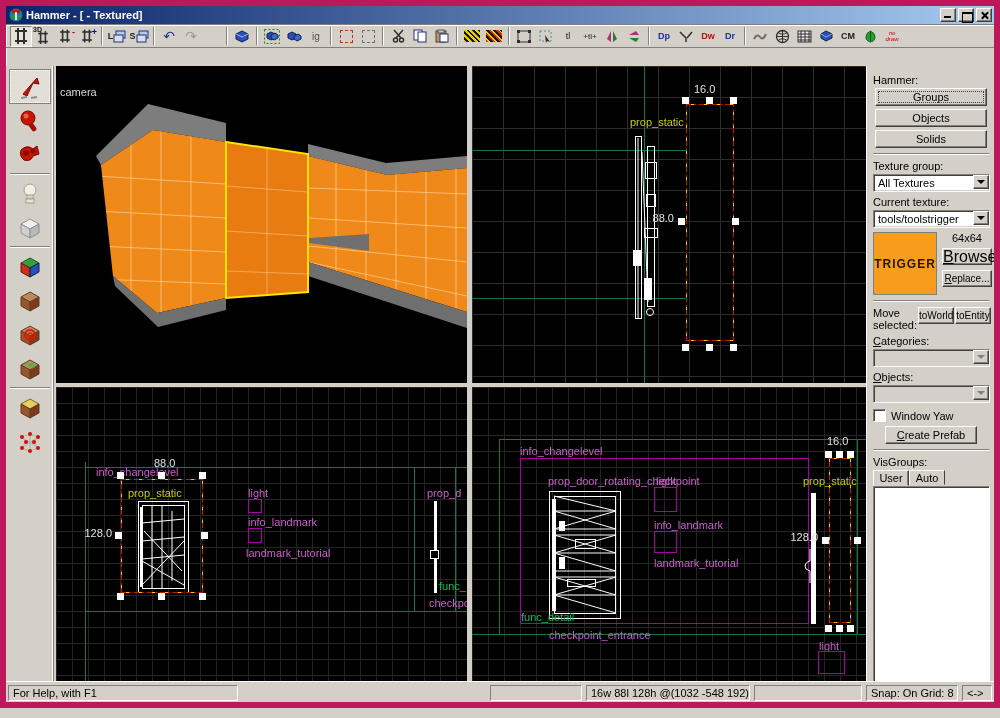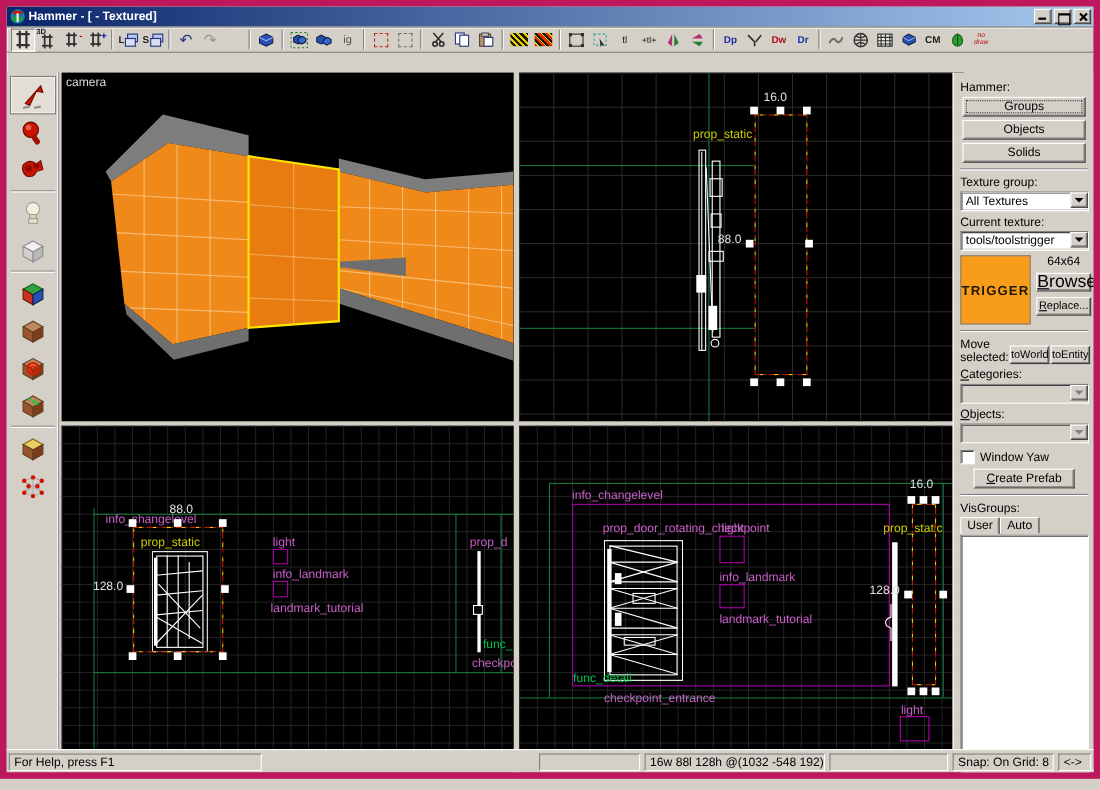--- a/index.html
+++ b/index.html
@@ -115,21 +115,21 @@
   .combo.disabled .cfield { background:#d4d0c8; }
   .combo.disabled .arrow-dn { border-top-color:#808080; }
   .sp-sep { border-top:1px solid #808080; border-bottom:1px solid #fff; margin:5px 0; }
   .texrow { display:flex; }
   .texthumb { width:64px; height:63px; background:#f89c1b; color:#201800; font-weight:bold;
     display:flex; align-items:center; justify-content:center; font-size:12px; letter-spacing:1px;
     border:1px solid #808080; flex:none; }
   .texcol { margin-left:5px; display:flex; flex-direction:column; }
   .texsize { margin:0 0 4px 10px; }
   .minibtn { width:50px; height:17px; text-align:center; line-height:15px; margin-bottom:5px; }
-  .moverow { display:flex; align-items:flex-end; margin-top:2px; }
+  .moverow { display:flex; align-items:flex-start; margin-top:2px; }
   .movelabel { width:44px; line-height:12px; }
   .mv-btn { width:39px; height:17px; text-align:center; line-height:15px; margin-left:1px; font-size:10px; }
   .underl::first-letter { text-decoration:underline; }
   .checkrow { display:flex; align-items:center; margin:6px 0 4px 0; }
   .checkbox { width:13px; height:13px; background:#fff; margin-right:5px; }
   .prefab-btn { display:block; width:92px; height:18px; margin:2px auto 4px auto; text-align:center; line-height:16px; }
   .tabs { display:flex; margin:2px 0 0 0; }
   .tab { width:36px; height:15px; text-align:center; line-height:14px;
     border:1px solid; border-color:#fff #404040 transparent #fff; background:#d4d0c8; }
   .tab.active { height:16px; font-weight:normal; box-shadow: inset -1px 0 #808080; }
@@ -483,21 +483,21 @@
         <polygon points="252,196 411,246 411,262 252,210" fill="#6f6f6f"></polygon>
         <polygon points="170,76 252,88 252,226 170,232" fill="#e87c10"></polygon>
         <g clip-path="url(#clipC)" stroke="rgba(255,225,170,0.45)" stroke-width="1">
           <line x1="211" y1="70" x2="211" y2="235"></line>
           <line x1="170" y1="120" x2="252" y2="126"></line>
             <line x1="170" y1="165" x2="252" y2="170"></line>
           <line x1="170" y1="205" x2="252" y2="208"></line>
         </g>
         <polygon points="170,76 252,88 252,226 170,232" fill="none" stroke="#ffe400" stroke-width="2"></polygon>
       </svg>
-      <span class="vlabel lbl-cam" style="left:4px;top:3px;">camera</span>
+      <span class="vlabel lbl-cam" style="left:4px;top:20px;">camera</span>
     </div>
 
     <div class="viewport vp-tr grid31">
       <div class="gline" style="left:172px;top:0;width:1px;height:317px;"></div>
       <div class="gline" style="left:0;top:84px;width:214px;height:1px;"></div>
       <div class="gline" style="left:0;top:232px;width:214px;height:1px;"></div>
       <svg style="position:absolute;left:160px;top:66px;" width="34" height="192" viewBox="0 0 34 192">
         <g stroke="#fff" fill="none" stroke-width="1">
           <rect x="3.5" y="4.5" width="6" height="182"></rect>
           <line x1="6" y1="6" x2="6" y2="186"></line>
@@ -706,21 +706,21 @@
     <div class="sp-sep"></div>
     <div class="sp-label">VisGroups:</div>
     <div class="tabs">
       <span class="tab active">User</span>
       <span class="tab">Auto</span>
     </div>
     <div class="vglist"></div>
   </div>
 
   <div class="statusbar">
-    <span class="spanel" style="left:2px;width:230px;">For Help, press F1</span>
+    <span class="spanel" style="left:2px;width:230px;">For Help, with F1</span>
     <span class="spanel" style="left:484px;width:92px;"></span>
     <span class="spanel" style="left:580px;width:164px;">16w 88l 128h @(1032 -548 192)</span>
     <span class="spanel" style="left:748px;width:108px;"></span>
     <span class="spanel" style="left:860px;width:92px;">Snap: On Grid: 8</span>
     <span class="spanel" style="left:956px;width:30px;">&lt;-&gt;</span>
     <span class="grip"></span>
   </div>
 
 </div>
 

